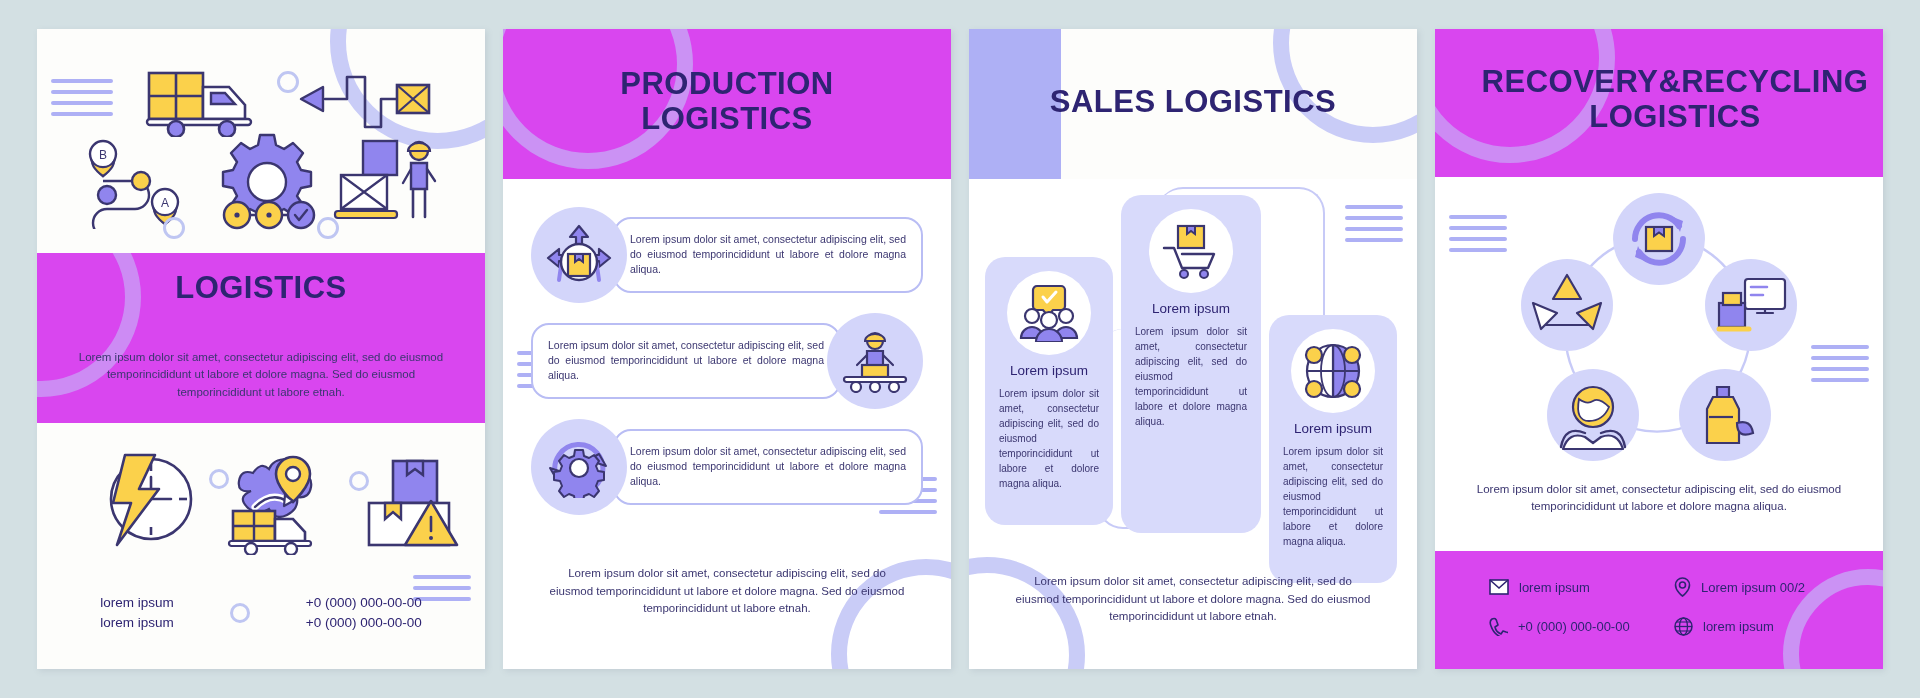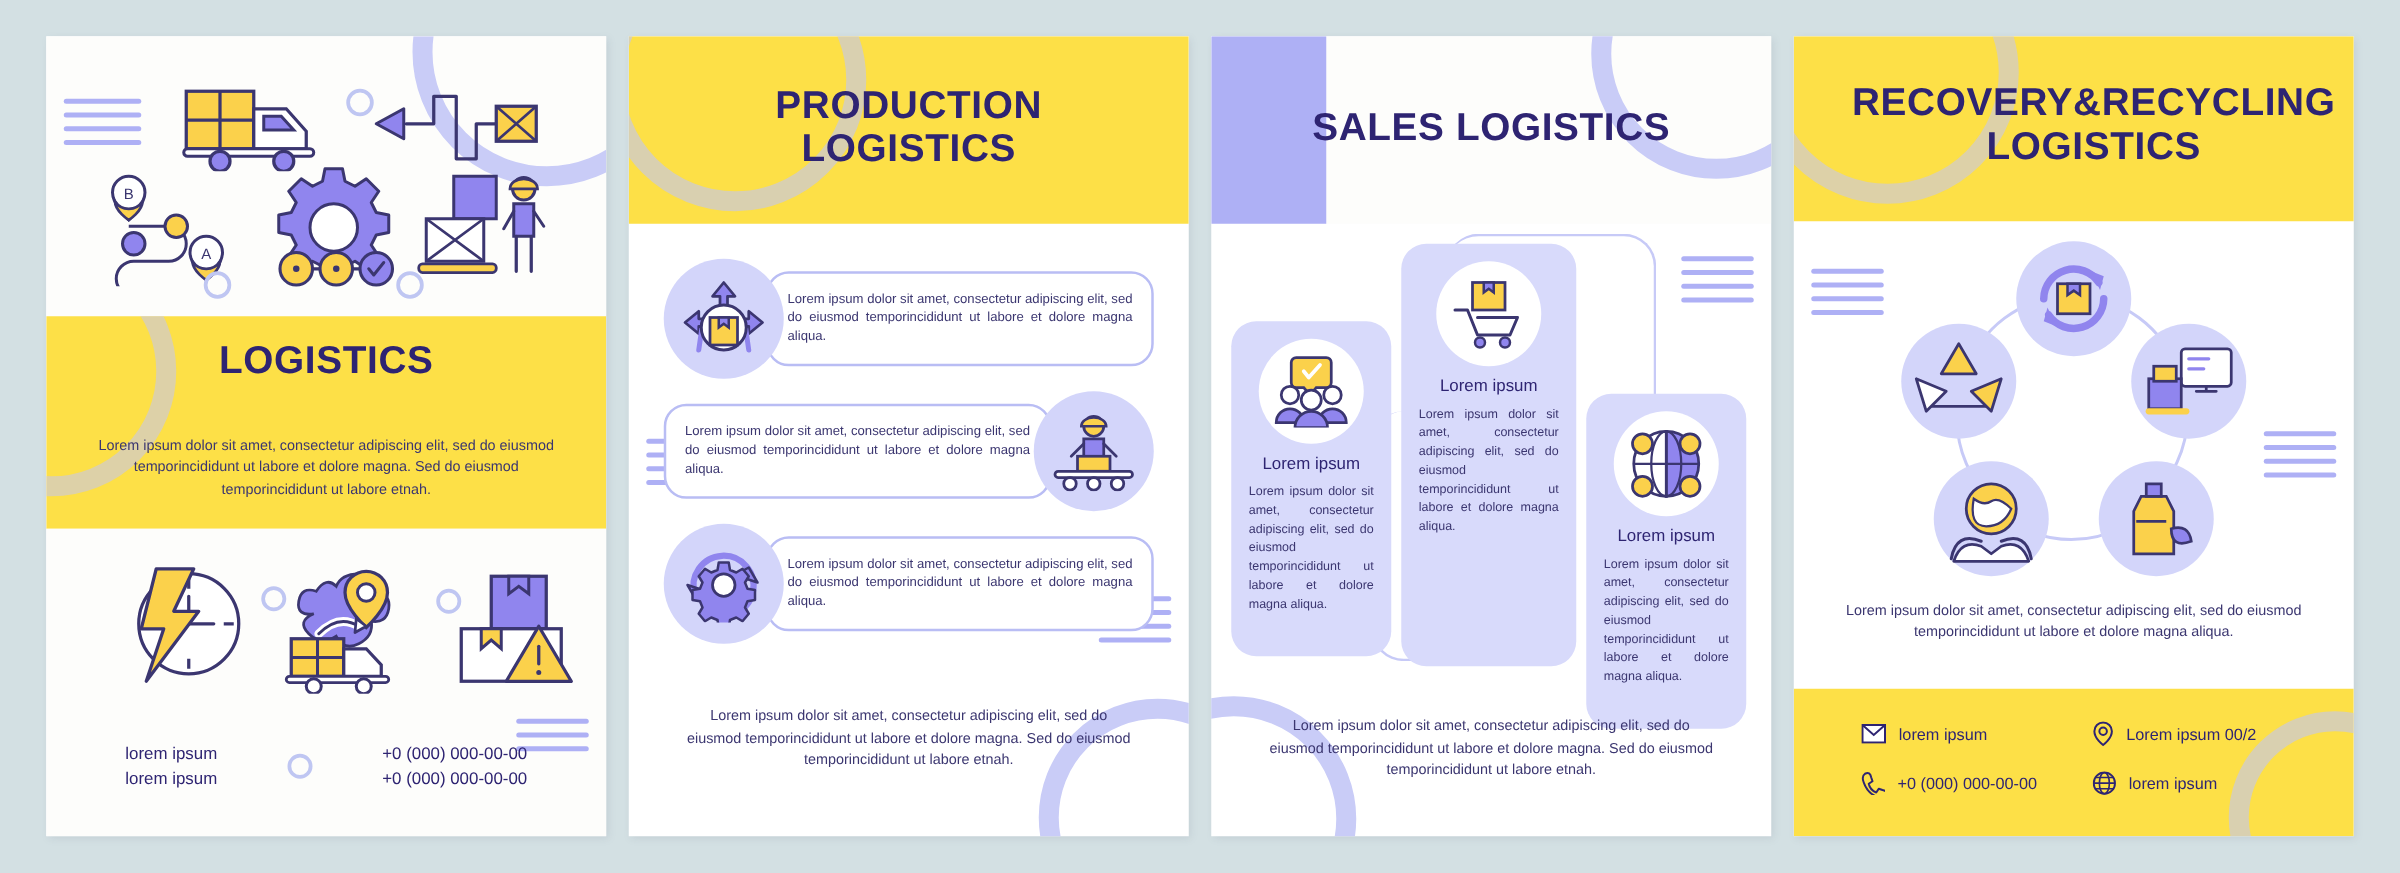--- a/index.html
+++ b/index.html
@@ -19,21 +19,21 @@
     padding: 0 30px;
   }
   .panel {
     position: relative;
     width: 448px; height: 640px;
     background: #ffffff;
     overflow: hidden;
     flex: 0 0 auto;
     box-shadow: 2px 2px 6px rgba(120,130,150,.18);
   }
-  .lav   { background: #fde047; }
+  .lav   { background: #d946ef; }
   .deep  { color: #2e2472; }
   .body-txt { color: #3b3670; }
 
   
   .ring {
     position: absolute; border-radius: 50%;
     border: 3px solid #bfc6f2; background: transparent;
   }
   .arc {
     position: absolute; border-radius: 50%;

